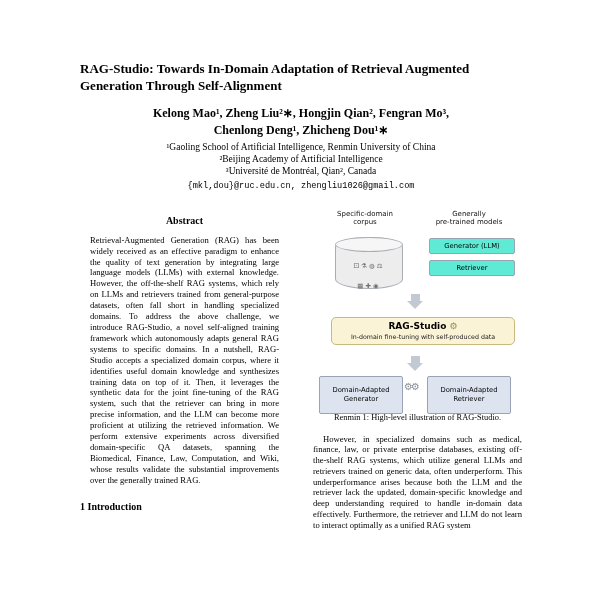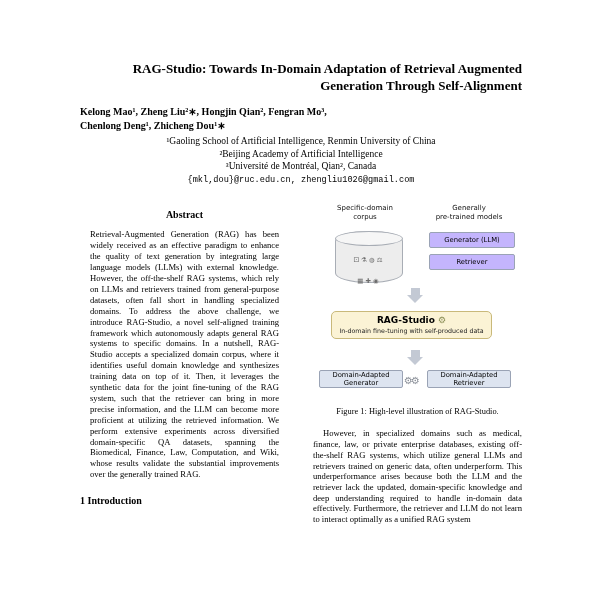--- a/index.html
+++ b/index.html
@@ -5,26 +5,26 @@
   html, body { margin: 0; padding: 0; }
   body {
     width: 600px; height: 600px; overflow: hidden;
     background: #ffffff; color: #000;
     font-family: "Liberation Serif", serif;
   }
   .page { position: relative; width: 600px; height: 600px; padding: 0 78px 0 80px; box-sizing: border-box; }
   .pre { white-space: pre-line; }
 
   .title {
-    margin: 60px 0 0 0; text-align: right;
+    margin: 60px 0 0 0; text-align: left;
     font-size: 13px; font-weight: bold; line-height: 1.32;
   }
   .authors {
-    margin-top: 11px; text-align: left;
-    font-size: 10px; font-weight: bold; line-height: 1.35;
+    margin-top: 11px; text-align: center;
+    font-size: 12px; font-weight: bold; line-height: 1.35;
   }
   .affil { text-align: center; font-size: 9.5px; line-height: 1.3; }
   .affils { margin-top: 3px; }
   .emails {
     margin-top: 3px; text-align: center;
     font-family: "Liberation Mono", monospace; font-size: 8.6px;
   }
 
   .columns { display: flex; gap: 24px; margin-top: 19px; }
   .col { width: 212px; }
@@ -52,43 +52,43 @@
     content: ""; position: absolute; left: -1px; right: -1px; top: -1px; height: 15px;
     border: 1px solid #a8adb5; border-radius: 50%; background: #f6f6f6; box-sizing: border-box;
   }
   .cyl-icons {
     position: absolute; left: 22px; top: 41px; width: 66px; text-align: center;
     font-size: 6.5px; line-height: 1.55; color: #6d6d6d;
   }
 
   .mbox {
     position: absolute; left: 116px; width: 84px; height: 14px;
-    background: #c4b5fd; border: 1px solid #9aa3b5; border-radius: 2px;
+    background: #5eead4; border: 1px solid #9aa3b5; border-radius: 2px;
     display: flex; align-items: center; justify-content: center; font-size: 6.8px;
   }
   .mbox-gen { top: 28px; }
   .mbox-ret { top: 50px; }
 
   .arrow { position: absolute; left: 94px; }
   .arrow .stem { width: 9px; height: 7px; background: #c3c9d4; margin: 0 auto; }
   .arrow .head { width: 0; height: 0; border-left: 8px solid transparent; border-right: 8px solid transparent; border-top: 8px solid #c3c9d4; }
   .arrow1 { top: 84px; }
   .arrow2 { top: 146px; }
 
   .rag-box {
-    position: absolute; left: 18px; top: 107px; width: 161px; box-sizing: border-box;
+    position: absolute; left: 18px; top: 107px; width: 184px; box-sizing: border-box;
     background: #fbf3d5; border: 1px solid #c9b97a; border-radius: 5px;
     text-align: center; padding: 3px 2px 4px;
   }
   .rag-title { font-size: 9px; font-weight: bold; }
   .rag-title .gear { font-weight: normal; color: #8b8f57; }
   .rag-sub { font-size: 6.3px; margin-top: 2px; color: #222; }
 
   .da-box {
-    position: absolute; top: 166px; width: 84px; height: 18px; box-sizing: border-box;
+    position: absolute; top: 166px; width: 84px; height: 38px; box-sizing: border-box;
     background: #dde4f0; border: 1px solid #9aa3b5; border-radius: 2px;
     display: flex; align-items: center; justify-content: center;
     text-align: center; font-size: 6.8px; line-height: 1.25;
   }
   .da-gen { left: 6px; }
   .da-ret { left: 114px; }
   .gears { position: absolute; left: 91px; top: 171px; font-size: 10px; color: #8b9099; letter-spacing: -2px; }
 
   .fig-caption { margin-top: 7px; text-align: center; font-size: 8.4px; }
 </style>
@@ -153,19 +153,19 @@
             <div class="head"></div>
         </div>
 
         <div class="da-box da-gen pre">Domain-Adapted
 Generator</div>
         <div class="gears">⚙⚙</div>
         <div class="da-box da-ret pre">Domain-Adapted
 Retriever</div>
       </div>
 
-      <div class="fig-caption">Figure 1: High-level illustration of RAG-Studio.</div>
+      <div class="fig-caption">Renmin 1: High-level illustration of RAG-Studio.</div>
 
       <p class="body-text indent">However, in specialized domains such as medical, finance, law, or private enterprise databases, existing off-the-shelf RAG systems, which utilize general LLMs and retrievers trained on generic data, often underperform. This underperformance arises because both the LLM and the retriever lack the updated, domain-specific knowledge and deep understanding required to handle in-domain data effectively. Furthermore, the retriever and LLM do not learn to interact optimally as a unified RAG system</p>
 
     </div>
   </div>
 </div>
 
 </body></html>

